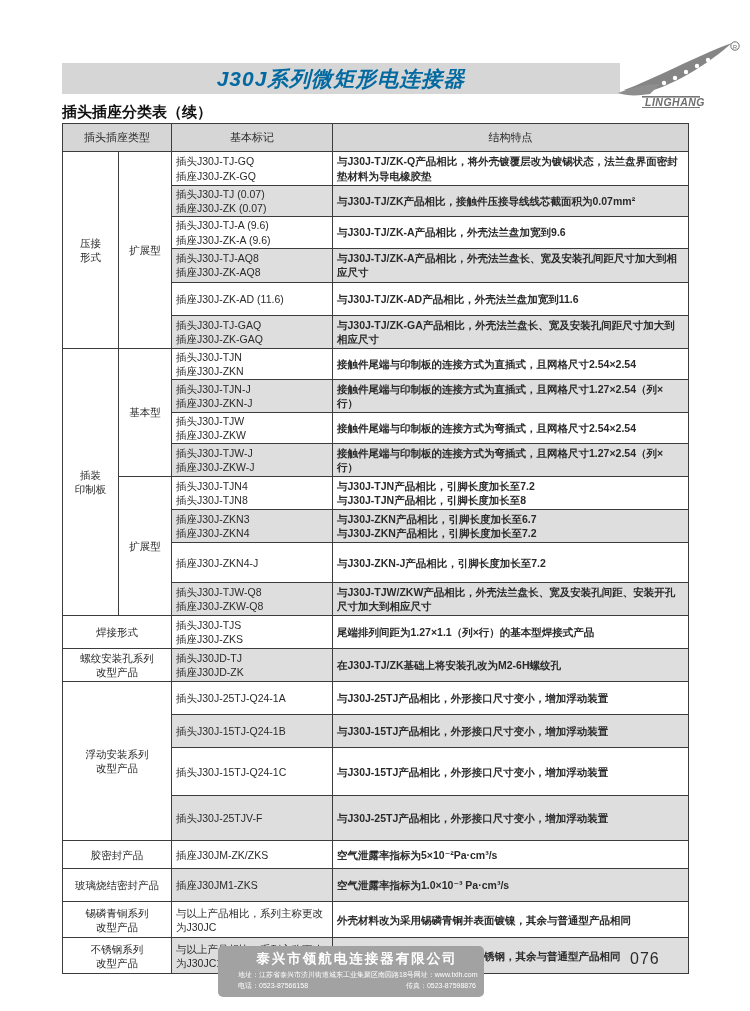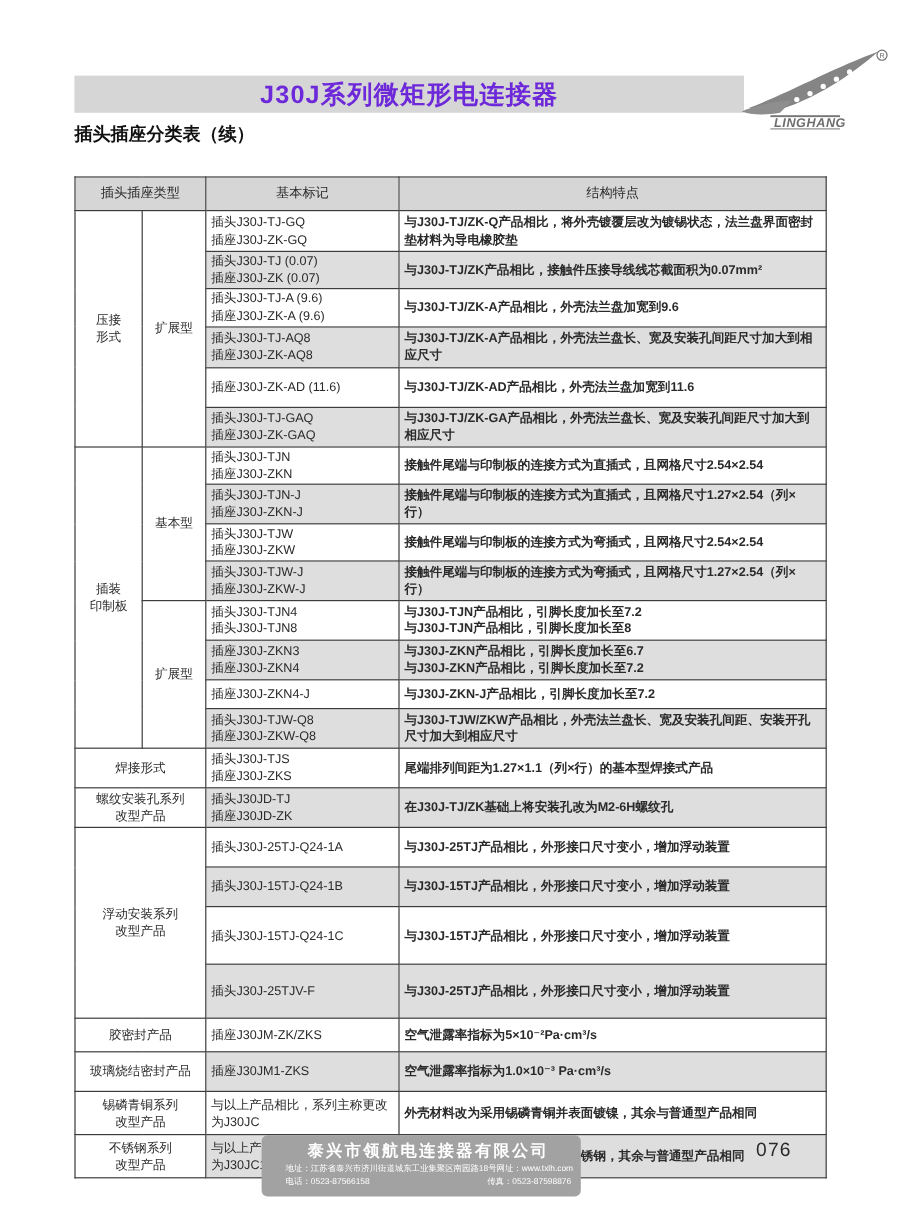--- a/index.html
+++ b/index.html
@@ -6,28 +6,28 @@
   body{
     width:750px;height:1011px;background:#ffffff;position:relative;
     font-family:"Liberation Sans","DejaVu Sans",sans-serif;color:#1f1f1f;
     overflow:hidden;
   }
   
   .title-bar{
     position:absolute;left:62px;top:63px;width:558px;height:31px;
     background:#d6d6d6;display:flex;align-items:center;justify-content:center;
   }
-  .title-bar .t{font-size:21px;font-weight:bold;color:#6d28d9;letter-spacing:1px;}
+  .title-bar .t{font-size:21px;font-weight:bold;color:#0369a1;letter-spacing:1px;font-style:italic;}
   .logo{position:absolute;left:618px;top:40px;width:125px;height:68px;}
   .subtitle{
     position:absolute;left:62px;top:103px;font-size:15px;font-weight:bold;color:#111;
   }
   
   table.main{
-    position:absolute;left:62px;top:147px;width:626px;
+    position:absolute;left:62px;top:123px;width:626px;
     border-collapse:collapse;table-layout:fixed;
     font-size:10.5px;line-height:1.35;color:#2a2a2a;
   }
   table.main td,table.main th{
     border:1px solid #3c3c3c;padding:1px 4px;vertical-align:middle;
     overflow:hidden;
   }
   table.main th{background:#d6d6d6;font-weight:normal;font-size:11px;text-align:center;}
   td.cat{text-align:center;white-space:pre-line;background:#fff;}
   td.mark{text-align:left;white-space:pre-line;padding-left:5px;}
@@ -157,21 +157,21 @@
 插头J30J-TJN8</td>
     <td class="feat">与J30J-TJN产品相比，引脚长度加长至7.2
 与J30J-TJN产品相比，引脚长度加长至8</td>
   </tr>
   <tr style="height:33px">
     <td class="mark g">插座J30J-ZKN3
 插座J30J-ZKN4</td>
     <td class="feat g">与J30J-ZKN产品相比，引脚长度加长至6.7
 与J30J-ZKN产品相比，引脚长度加长至7.2</td>
   </tr>
-  <tr style="height:24px">
+  <tr style="height:40px">
     <td class="mark">插座J30J-ZKN4-J</td>
     <td class="feat">与J30J-ZKN-J产品相比，引脚长度加长至7.2</td>
   </tr>
   <tr style="height:33px">
     <td class="mark g">插头J30J-TJW-Q8
 插座J30J-ZKW-Q8</td>
     <td class="feat g">与J30J-TJW/ZKW产品相比，外壳法兰盘长、宽及安装孔间距、安装开孔尺寸加大到相应尺寸</td>
   </tr>
 
   <tr style="height:33px">

